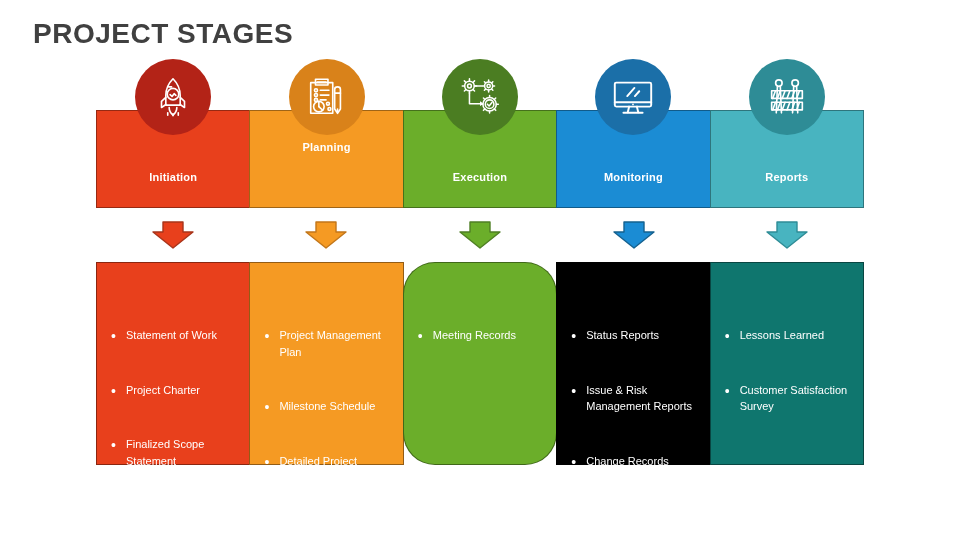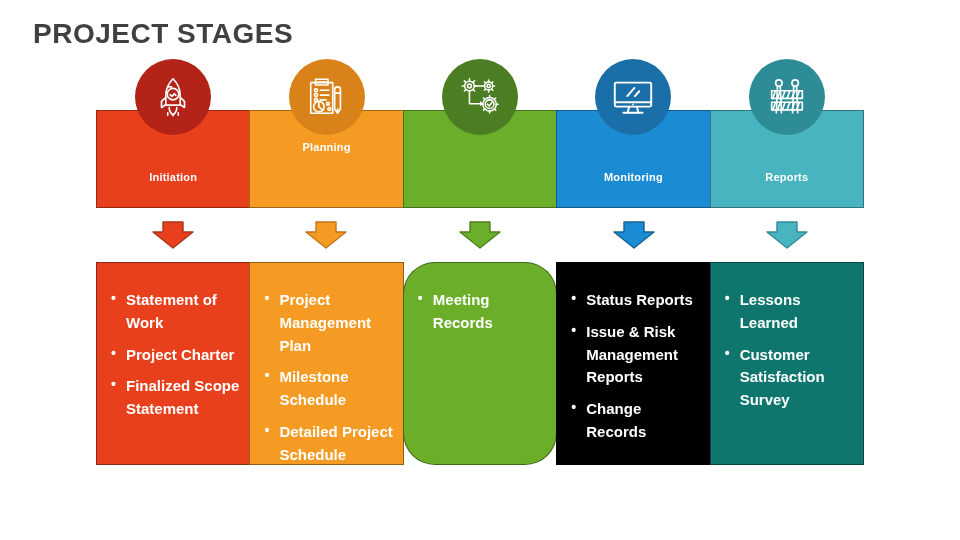--- a/index.html
+++ b/index.html
@@ -102,25 +102,26 @@
     height: 203px;
     border: 1px solid rgba(0,0,0,0.4);
     margin-left: -1px;
     padding: 26px 10px 10px 12px;
   }
   .stage-panel:first-child { margin-left: 0; }
   .bullet-list { list-style: none; }
   .bullet-item {
     position: relative;
     color: #ffffff;
-    font-size: 15px;
-    font-weight: bold;
+    font-size: 11px;
+    font-weight: normal;
     line-height: 1.52;
     padding-left: 17px;
     margin-bottom: 9px;
+    margin-top: 38px;
   }
   .bullet-item::before {
     content: "\2022";
     position: absolute;
     left: 2px;
     top: -1px;
     font-size: 14px;
     line-height: 1.52;
   }
 </style>
@@ -195,20 +196,21 @@
             <path d="M13 19.5v11.5h12"></path>
             <path d="M24 28.5l4 2.5-4 2.5z" fill="#fff" stroke="none"></path>
             <g>
               <circle cx="34" cy="31.5" r="7"></circle>
                 <circle cx="34" cy="31.5" r="4.5"></circle>
               <path d="M31.7 31.5l1.8 1.9 3-3.6"></path>
               <path d="M34 22.4v2.1M34 38.5v2.1M24.9 31.5H27M41 31.5h2.1M27.6 25.1l1.5 1.5M38.9 36.4l1.5 1.5M40.4 25.1l-1.5 1.5M29.1 36.4l-1.5 1.5"></path>
             </g>
           </svg>
         </div>
+        <span class="stage-label">Execution</span>
       </div>
 
       <div class="stage-head" style="background: rgb(27, 140, 212);">
         <div class="icon-circle" style="background: rgb(27, 111, 168);">
           <svg width="46" height="46" viewBox="0 0 48 48" fill="none" stroke="#fff" stroke-width="2" stroke-linecap="round" stroke-linejoin="round">
             <rect x="5" y="9" width="38" height="25" rx="1.6"></rect>
             <path d="M5 29.5h38"></path>
             <circle cx="24" cy="31.8" r="0.9" fill="#fff" stroke="none"></circle>
             <path d="M18 23l7.5-8.5"></path>
             <path d="M26 23l4.5-5"></path>

